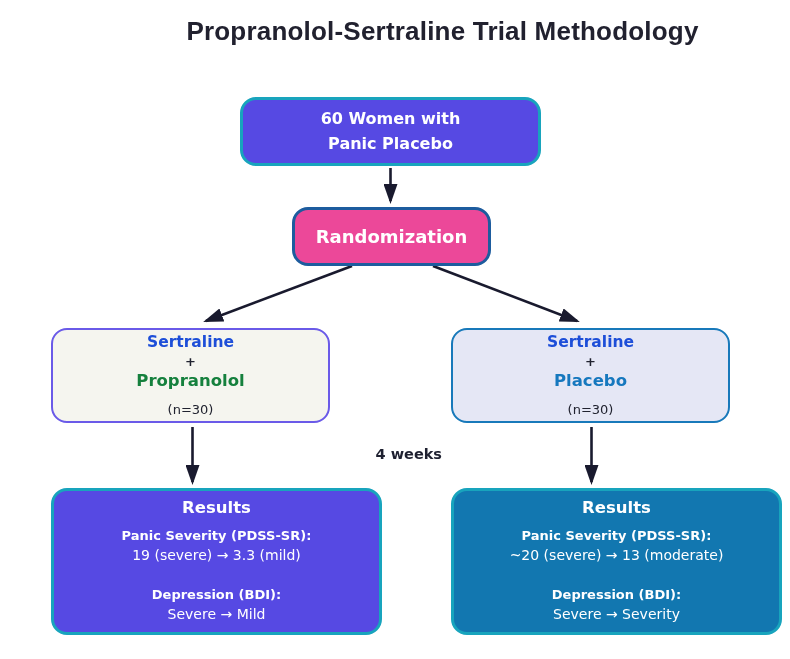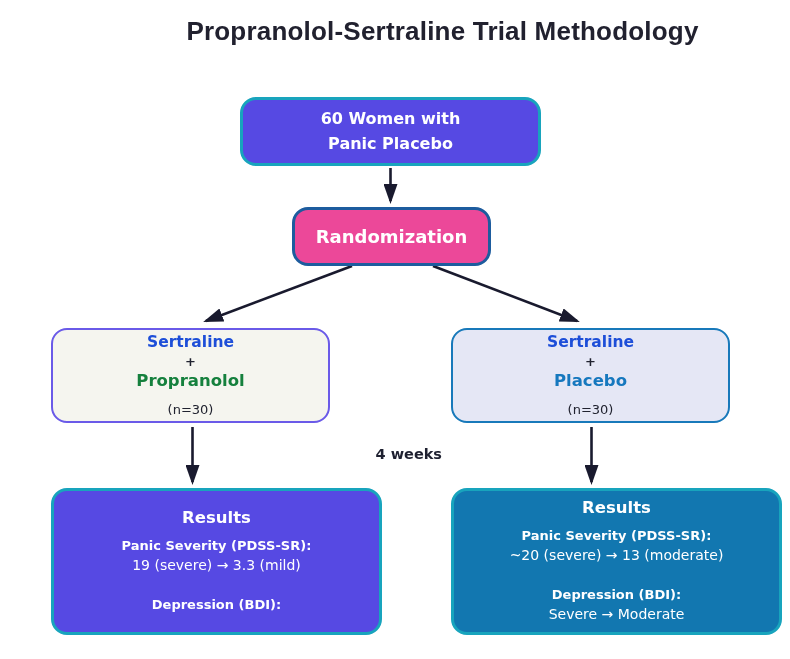--- a/index.html
+++ b/index.html
@@ -155,28 +155,29 @@
   <div class="duration-label">4 weeks</div>
 
   <div class="node node-results node-results-propranolol">
     <div class="results-heading">Results</div>
     <div class="metric-block">
       <div class="metric-label">Panic Severity (PDSS-SR):</div>
       <div class="metric-value">19 (severe) → 3.3 (mild)</div>
     </div>
     <div class="metric-block">
       <div class="metric-label">Depression (BDI):</div>
+      <div class="metric-value">Severe → Mild</div>
     </div>
   </div>
 
   <div class="node node-results node-results-placebo">
     <div class="results-heading">Results</div>
     <div class="metric-block">
       <div class="metric-label">Panic Severity (PDSS-SR):</div>
       <div class="metric-value">~20 (severe) → 13 (moderate)</div>
     </div>
     <div class="metric-block">
       <div class="metric-label">Depression (BDI):</div>
-      <div class="metric-value">Severe → Moderate</div>
+      <div class="metric-value">Severe → Severity</div>
     </div>
   </div>
 
 </div>
 
 </body></html>

